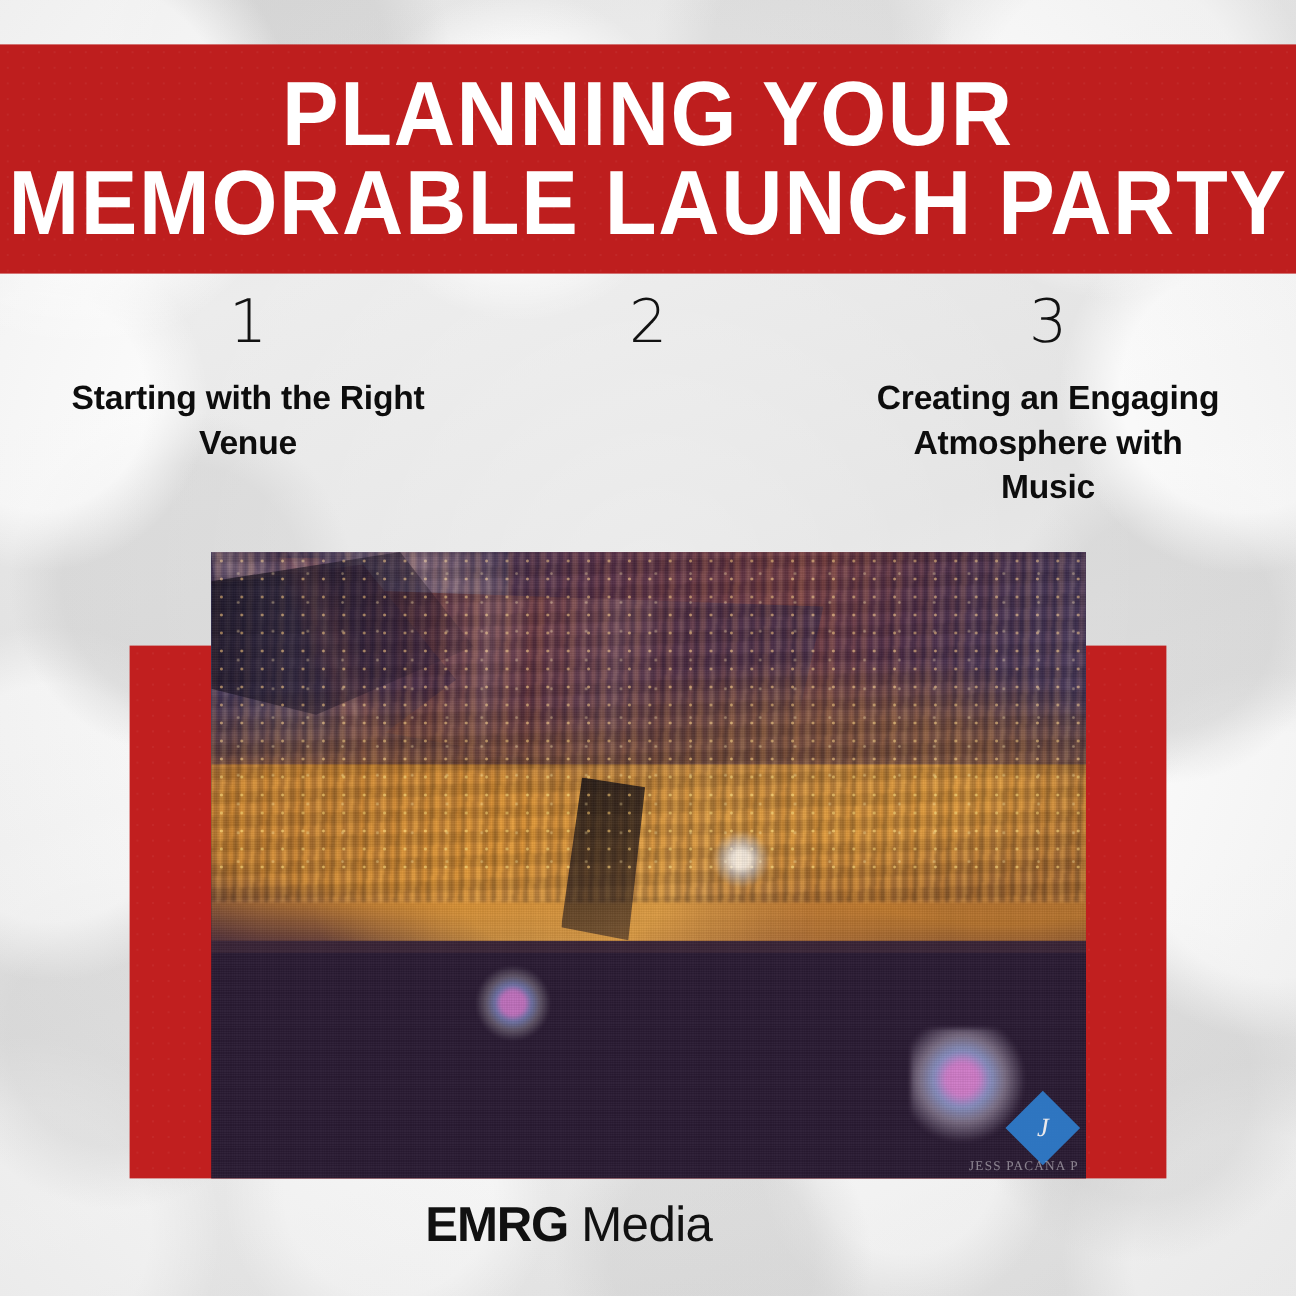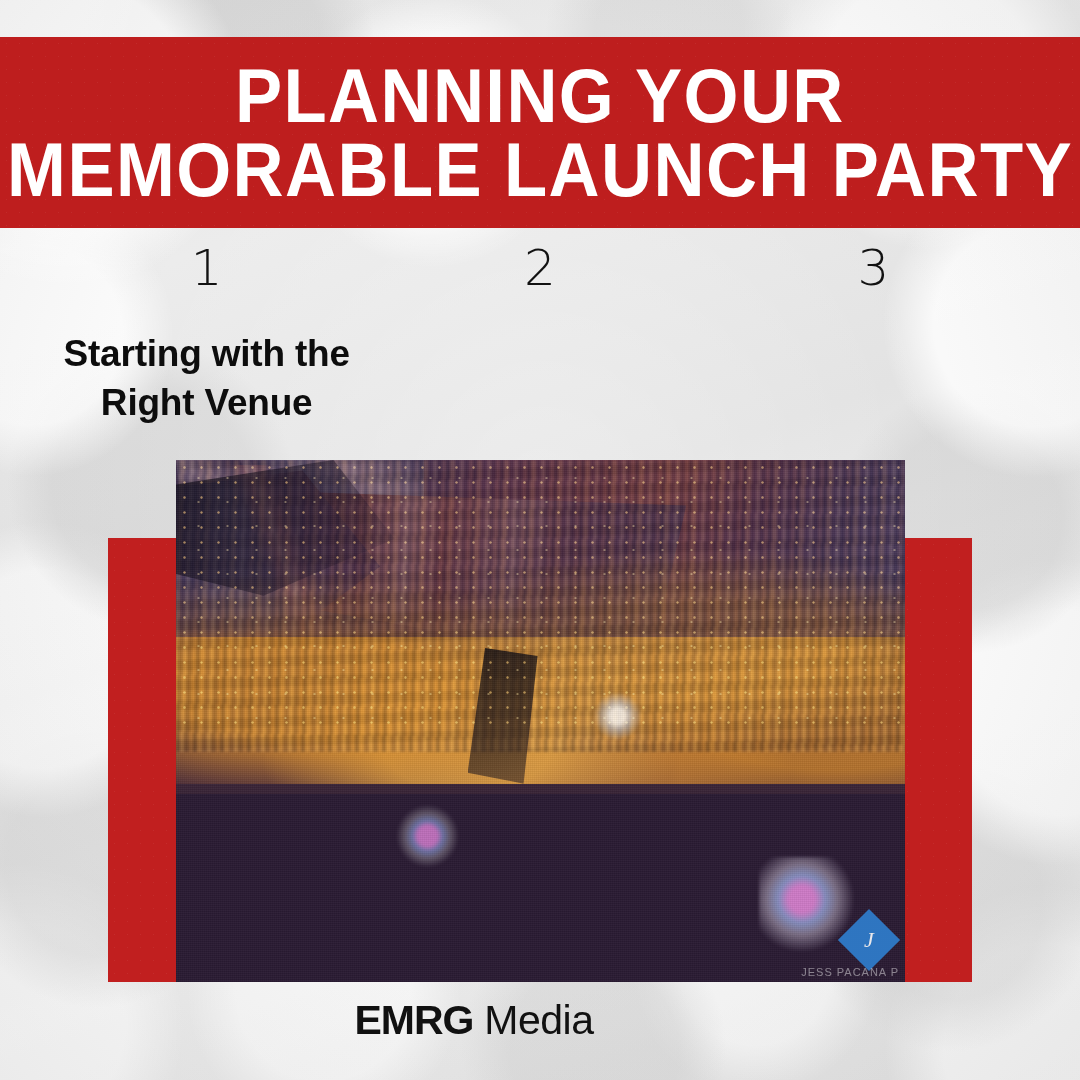--- a/index.html
+++ b/index.html
@@ -111,24 +111,24 @@
   }
   .step-number {
     font-family: "DejaVu Sans", sans-serif;
     font-weight: 300;
     font-size: 50px;
     line-height: 1;
     color: #121212;
     letter-spacing: 0;
   }
   .step-title {
-    margin-top: 36px;
+    margin-top: 20px;
     font-family: "Liberation Sans", sans-serif;
     font-weight: bold;
-    font-size: 37px;
+    font-size: 28px;
     line-height: 1.33;
     color: #0d0d0d;
     letter-spacing: -0.2px;
   }
   .step.s1 .step-title { padding: 0 6px; }
   .step.s2 .step-title { padding: 0 16px; }
   .step.s3 .step-title { padding: 0 2px; }
 
   
   .media {
@@ -296,21 +296,21 @@
     background-image:
       repeating-linear-gradient(0deg, rgba(0,0,0,0.05) 0 1px, rgba(255,255,255,0.03) 1px 2px),
       repeating-linear-gradient(90deg, rgba(0,0,0,0.04) 0 1px, rgba(255,255,255,0.02) 1px 2px);
     opacity: 0.75;
   }
   .ph-watermark {
     position: absolute;
     right: 6px;
     bottom: 4px;
     color: rgba(255,255,255,0.45);
-    font-family: Liberation Sans, sans-serif;
+    font-family: Liberation Serif, serif;
     font-size: 11px;
     letter-spacing: 1px;
     white-space: nowrap;
   }
   .ph-wm-badge {
     position: absolute;
     right: 14px;
     bottom: 20px;
     width: 44px;
     height: 44px;
@@ -381,20 +381,21 @@
       <div class="step-number">1</div>
       <div class="step-title">Starting with the Right Venue</div>
     </div>
 
     <div class="step s2">
       <div class="step-number">2</div>
     </div>
 
     <div class="step s3">
       <div class="step-number">3</div>
+      <div class="step-title">Creating an Engaging Atmosphere with Music</div>
     </div>
 
   </div>
 
   <div class="media">
 
     <div class="accent-block"></div>
 
     <div class="photo">
       <div class="ph-layer ph-ceiling"></div>

